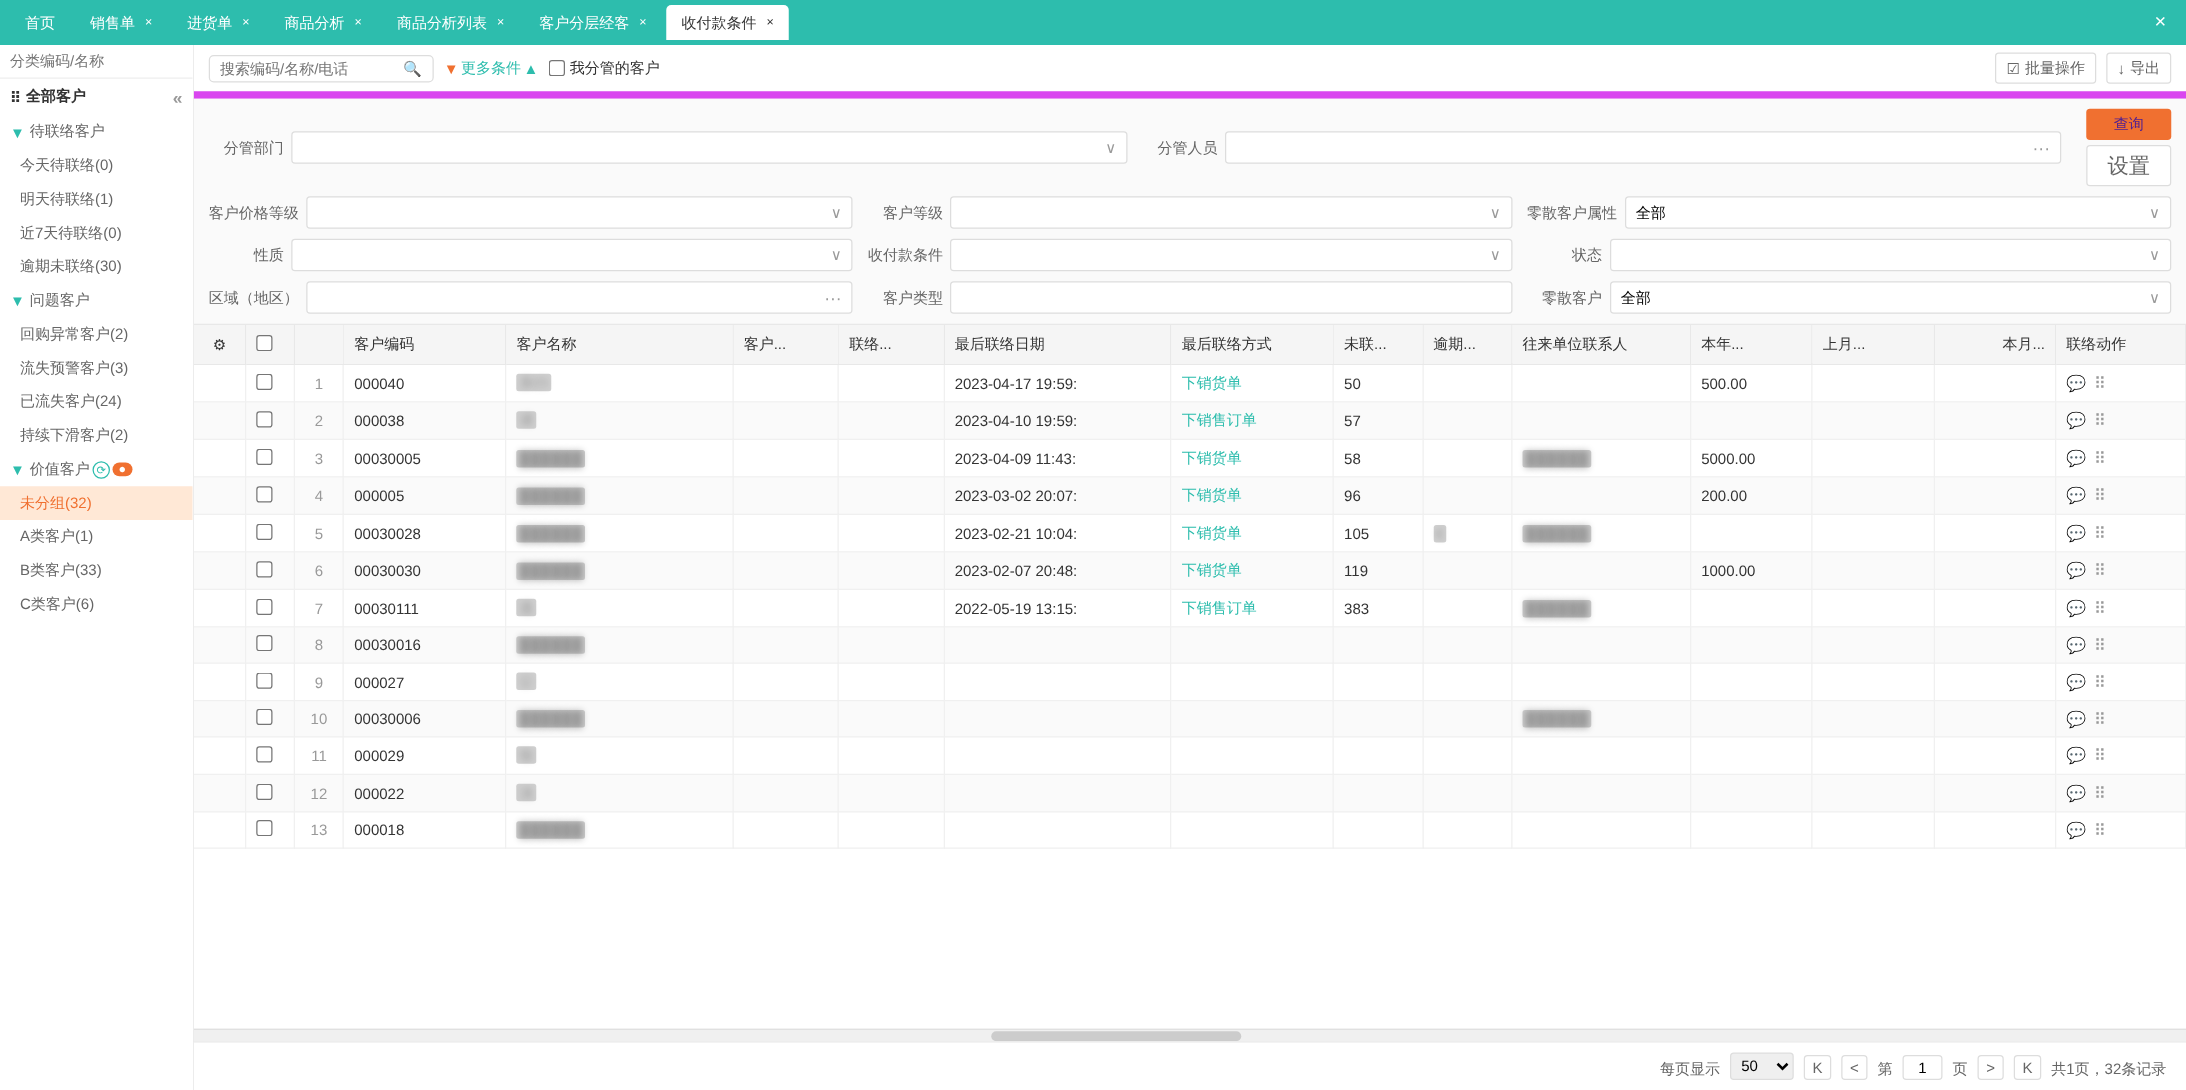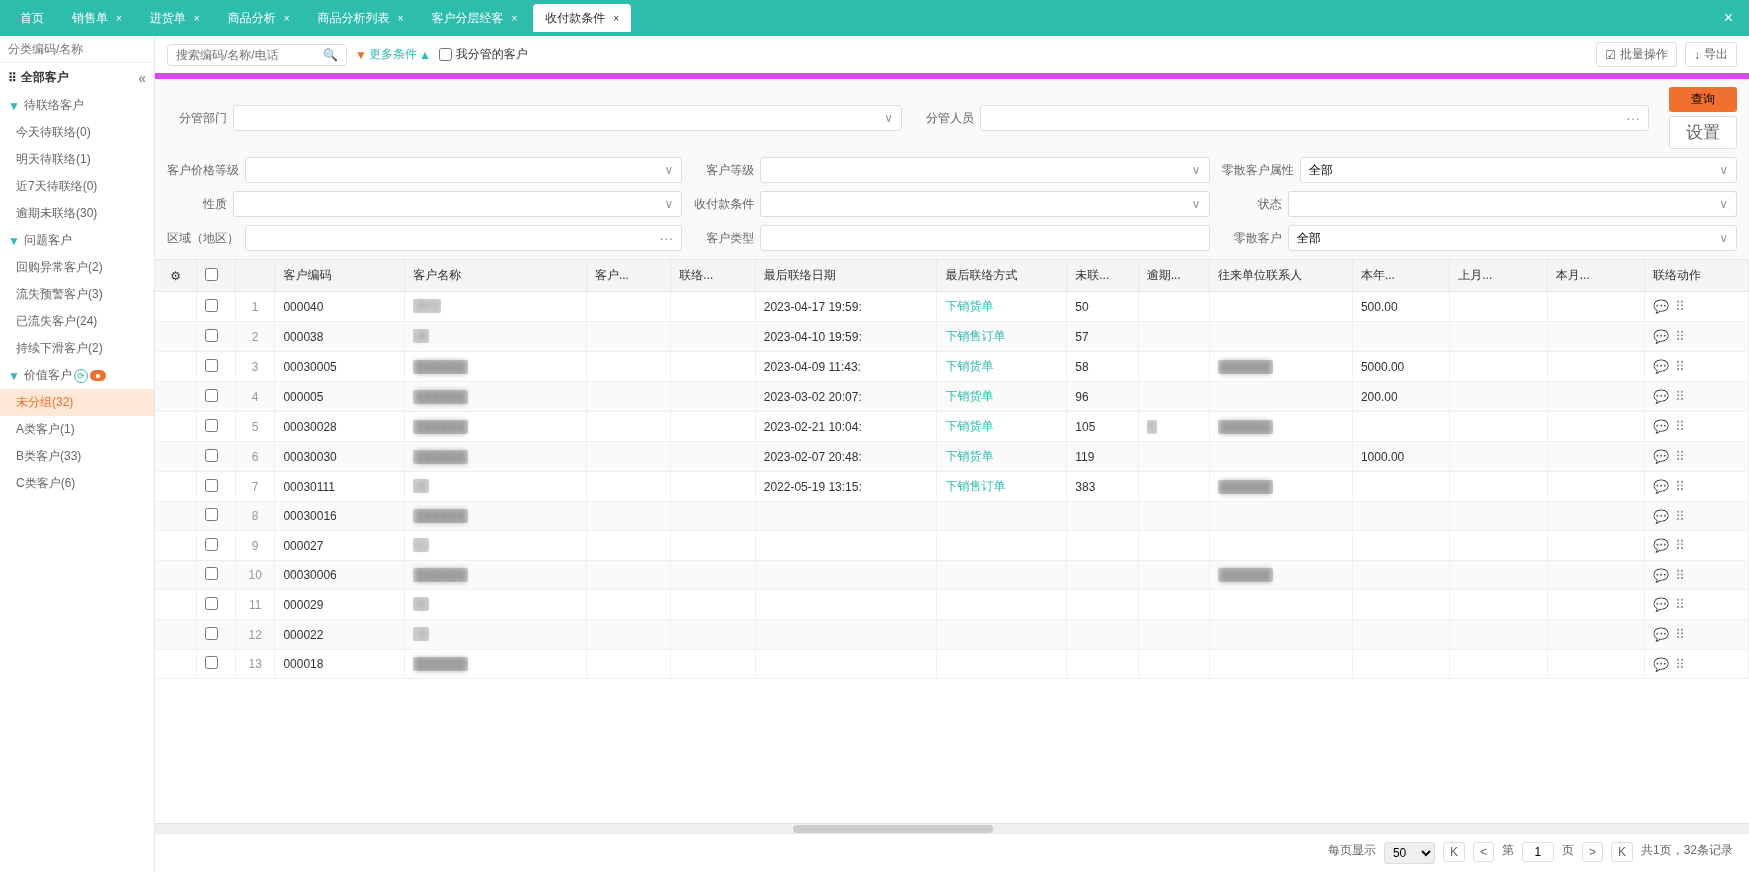--- a/index.html
+++ b/index.html
@@ -200,21 +200,21 @@
     }
     .filter-select .arrow { color: #999; }
     .filter-actions {
       display: flex;
       flex-direction: column;
       gap: 4px;
       margin-left: 8px;
     }
     .btn-query {
       background: #f07030;
-      color: #000000;
+      color: #4c1d95;
       border: none;
       border-radius: 3px;
       padding: 4px 16px;
       cursor: pointer;
       font-size: 12px;
     }
     .btn-reset {
       background: #fff;
       color: #666;
       border: 1px solid #ddd;
@@ -259,21 +259,21 @@
     }
     .row-num { color: #999; text-align: center; }
     .link-text { color: #2dbdad; cursor: pointer; text-decoration: none; }
     .action-icons { display: flex; gap: 6px; align-items: center; }
     .action-icon { color: #999; cursor: pointer; font-size: 13px; }
     .settings-icon-cell { text-align: center; }
 
     
     .pagination {
       display: flex;
-      align-items: flex-start;
+      align-items: flex-end;
       justify-content: flex-end;
       padding: 8px 16px;
       background: #fff;
       border-top: 1px solid #e8e8e8;
       gap: 8px;
     }
     .page-size-label { color: #666; }
     .page-size-select {
       border: 1px solid #ddd;
       border-radius: 3px;
@@ -586,21 +586,21 @@
             </th>
             <th class="th-sort" style="width:110px;">
               <span>往来单位联系人</span>
             </th>
             <th class="th-sort" style="width:75px;">
               <span>本年...</span>
             </th>
             <th class="th-sort" style="width:75px;">
               <span>上月...</span>
             </th>
-            <th class="th-sort" style="width:75px;">
+            <th class="th-sort" style="width:75px;text-align:right;">
               <span>本月...</span>
             </th>
             <th style="width:80px;">
               <span>联络动作</span>
             </th>
           </tr>
         </thead>
         <tbody id="table-body">
         <tr style="background: rgb(255, 255, 255);">
       <td></td>

